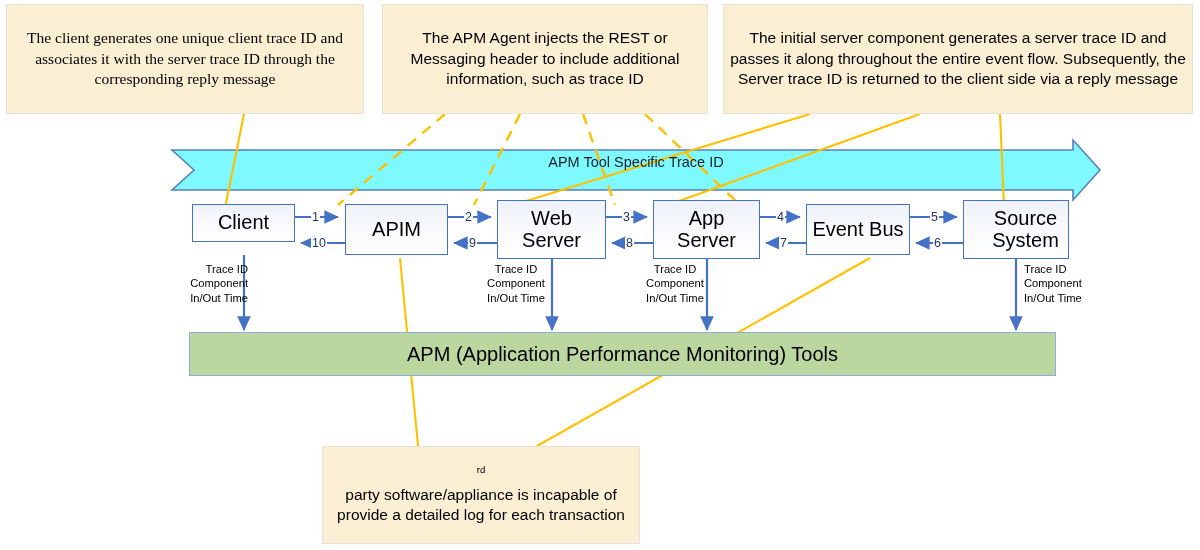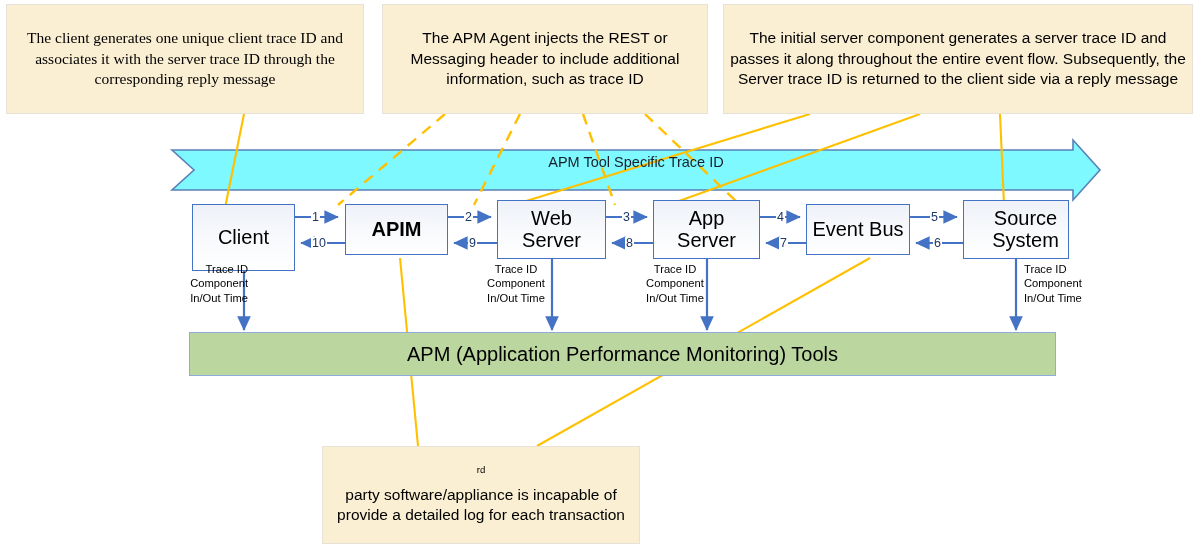--- a/index.html
+++ b/index.html
@@ -50,22 +50,22 @@
     position:absolute;
     box-sizing:border-box;
     border:1.6px solid #4472C4;
     background:linear-gradient(180deg,#eef1f8 0%,#f7f9fc 48%,#ffffff 100%);
     display:flex;align-items:center;justify-content:center;
     text-align:center;
     font-size:20px;
     line-height:1.06;
     color:#000;
   }
-  #node-client{left:192px;top:204px;width:103px;height:67px;}
-  #node-apim{left:345px;top:204px;width:103px;height:51px;font-weight:bold;}
+  #node-client{left:192px;top:204px;width:103px;height:38px;}
+  #node-apim{left:345px;top:204px;width:103px;height:51px;}
   #node-web{left:497px;top:200px;width:109px;height:59px;}
   #node-app{left:653px;top:200px;width:107px;height:59px;}
   #node-bus{left:806px;top:204px;width:104px;height:51px;}
   #node-source{left:963px;top:200px;width:106px;height:59px;padding-left:19px;}
 
   
   #apm-bar{
     position:absolute;left:189px;top:332px;width:867px;height:44px;
     box-sizing:border-box;
     background:#BCD6A0;

